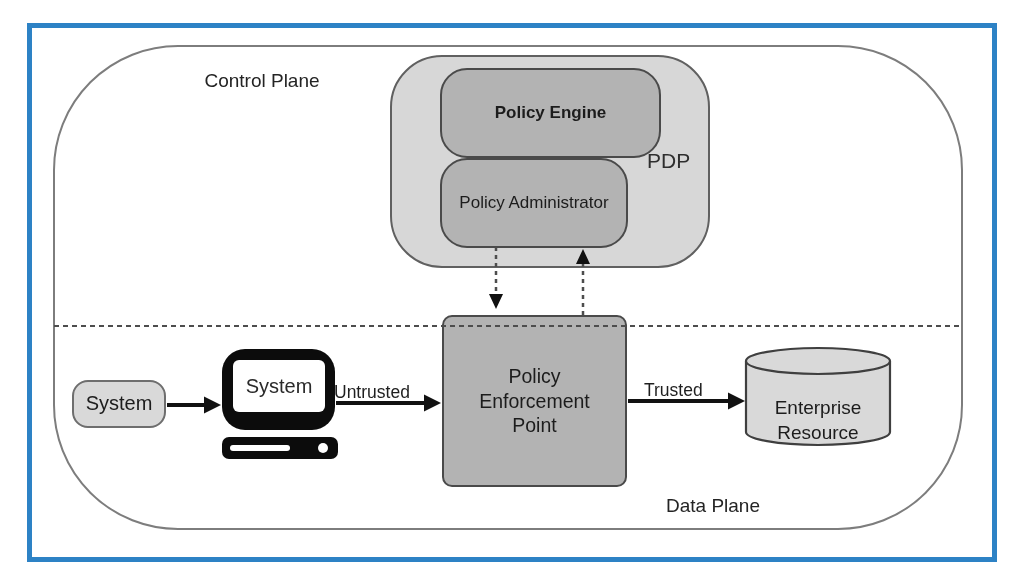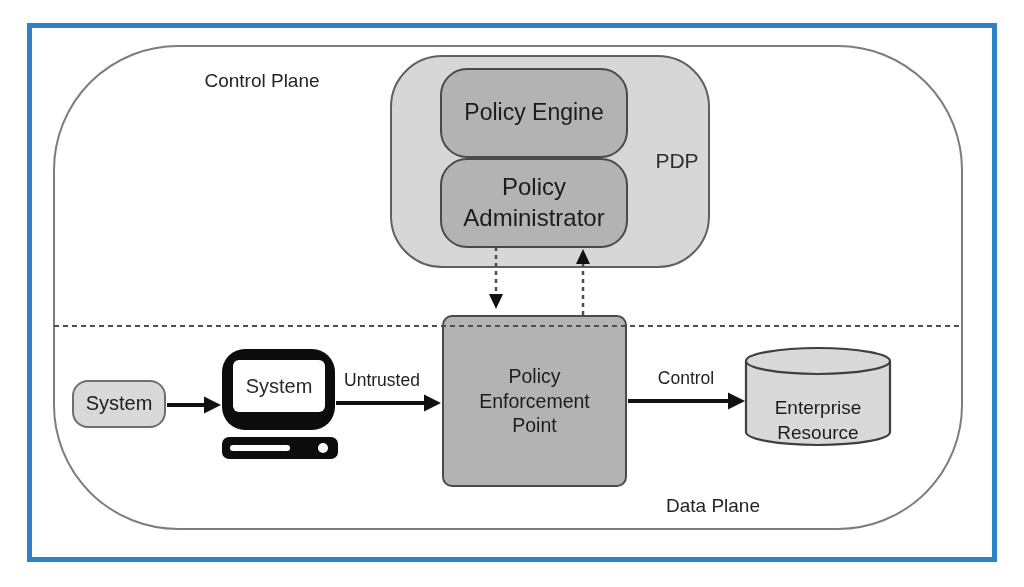--- a/index.html
+++ b/index.html
@@ -23,33 +23,33 @@
     left:390px;top:55px;width:320px;height:213px;
     background:var(--container-fill,#d7d7d7);
     border:2px solid var(--container-border,#606060);border-radius:52px;
   }
   .node{
     display:flex;align-items:center;justify-content:center;text-align:center;
     background:var(--node-fill,#b3b3b3);
     border:2px solid var(--node-border,#4a4a4a);
     line-height:1.28;color:#1c1c1c;
   }
-  .pe{left:48px;top:11px;width:188px;height:90px;border-radius:27px;font-size:23px;}
-  .pa{left:48px;top:101px;width:188px;height:90px;border-radius:27px;font-size:24px;justify-content:center;}
+  .pe{left:48px;top:11px;width:221px;height:90px;border-radius:27px;font-size:17px;font-weight:bold;}
+  .pa{left:48px;top:101px;width:188px;height:90px;border-radius:27px;font-size:17px;justify-content:center;}
   .pa span{display:block;width:150px;}
-  .pdp-label{left:255px;top:92px;width:60px;text-align:center;font-size:21px;color:#2e2e2e;}
+  .pdp-label{left:255px;top:92px;width:60px;text-align:left;font-size:21px;color:#2e2e2e;}
   .pep{
     left:442px;top:315px;width:185px;height:172px;border-radius:10px;font-size:19.5px;z-index:4;
   }
   .pep span{display:block;width:159px;}
   .subject{
     left:72px;top:380px;width:94px;height:48px;border-radius:16px;font-size:20px;
     background:var(--light-node-fill,#d9d9d9);border:2px solid #6e6e6e;z-index:3;
   }
-  .flow-lbl{font-size:17.5px;text-align:center;color:#1f1f1f;z-index:7;}
+  .flow-lbl{font-size:17.5px;color:#1f1f1f;z-index:7;margin-top:12px;}
   .untrusted{left:334px;top:370px;width:96px;}
   .trusted{left:644px;top:368px;width:84px;}
   
   .monitor{left:222px;top:349px;width:113px;height:81px;background:#0c0c0c;border-radius:23px;z-index:3;}
   .screen{left:11px;top:11px;width:92px;height:52px;background:#ffffff;border-radius:6px;
     display:flex;align-items:center;justify-content:center;font-size:20px;color:#2a2a2a;}
   .base{left:222px;top:437px;width:116px;height:22px;background:#0c0c0c;border-radius:7px;z-index:3;}
   .slot{left:8px;top:8px;width:60px;height:6px;background:#ffffff;border-radius:3px;}
   .dot{left:96px;top:6px;width:10px;height:10px;background:#ffffff;border-radius:50%;}
   
@@ -99,21 +99,21 @@
 
   <svg class="abs cyl" width="152" height="106" viewBox="0 0 152 106">
     <path d="M4 16 L4 87 A72 13 0 0 0 148 87 L148 16" fill="var(--light-node-fill,#d9d9d9)" stroke="#3f3f3f" stroke-width="2.2"></path>
     <ellipse cx="76" cy="16" rx="72" ry="13" fill="var(--light-node-fill,#d9d9d9)" stroke="#3f3f3f" stroke-width="2.2"></ellipse>
   </svg>
   <div class="abs er-label">
     <span>Enterprise Resource</span>
   </div>
 
   <div class="abs flow-lbl untrusted">Untrusted</div>
-  <div class="abs flow-lbl trusted">Control</div>
+  <div class="abs flow-lbl trusted">Trusted</div>
 
   <svg class="abs overlay" width="1024" height="587" viewBox="0 0 1024 587">
     <line x1="54" y1="326" x2="962" y2="326" stroke="var(--dashed-gray,#4d4d4d)" stroke-width="2" stroke-dasharray="5 4"></line>
 
     <g>
       <line x1="167" y1="405" x2="204" y2="405" stroke="var(--arrow-black,#111)" stroke-width="4"></line>
       <polygon points="204,396.5 204,413.5 221,405" fill="var(--arrow-black,#111)"></polygon>
     </g>
 
     <g>

